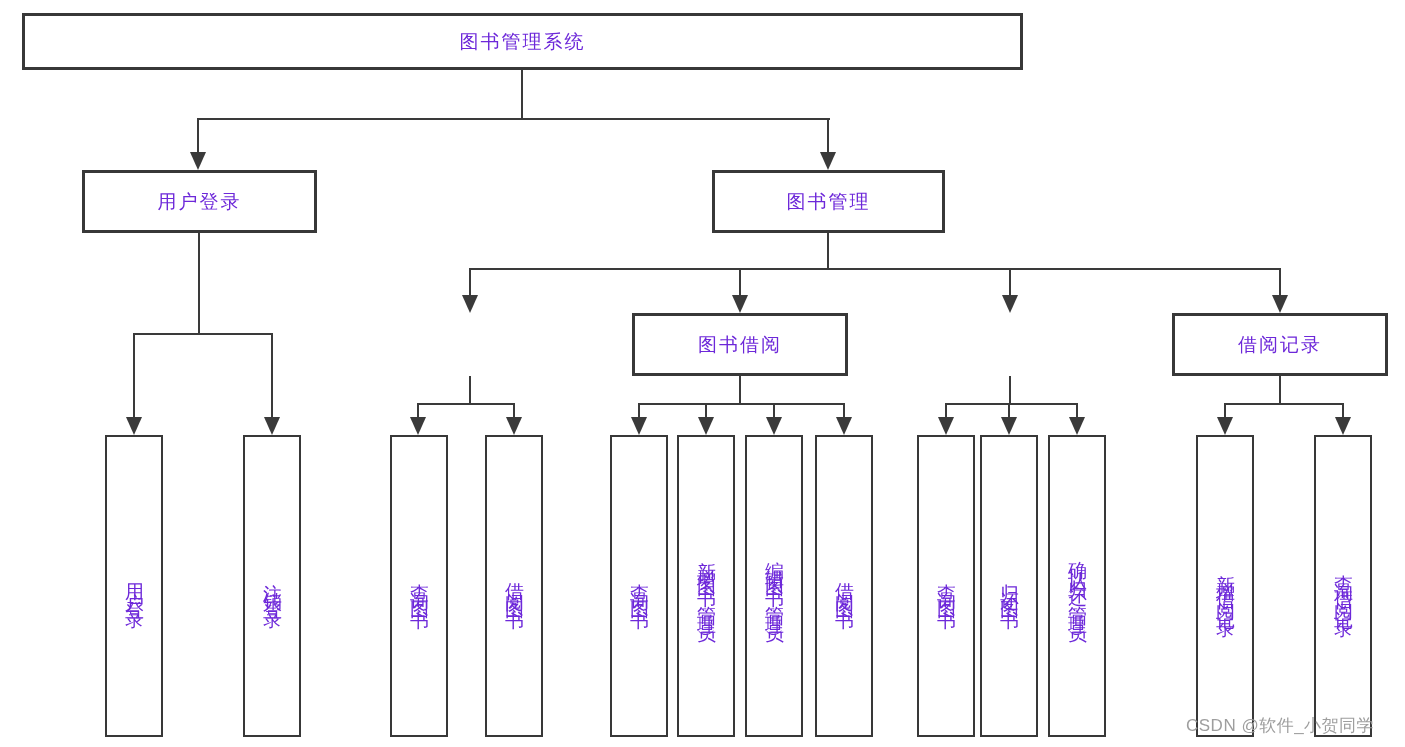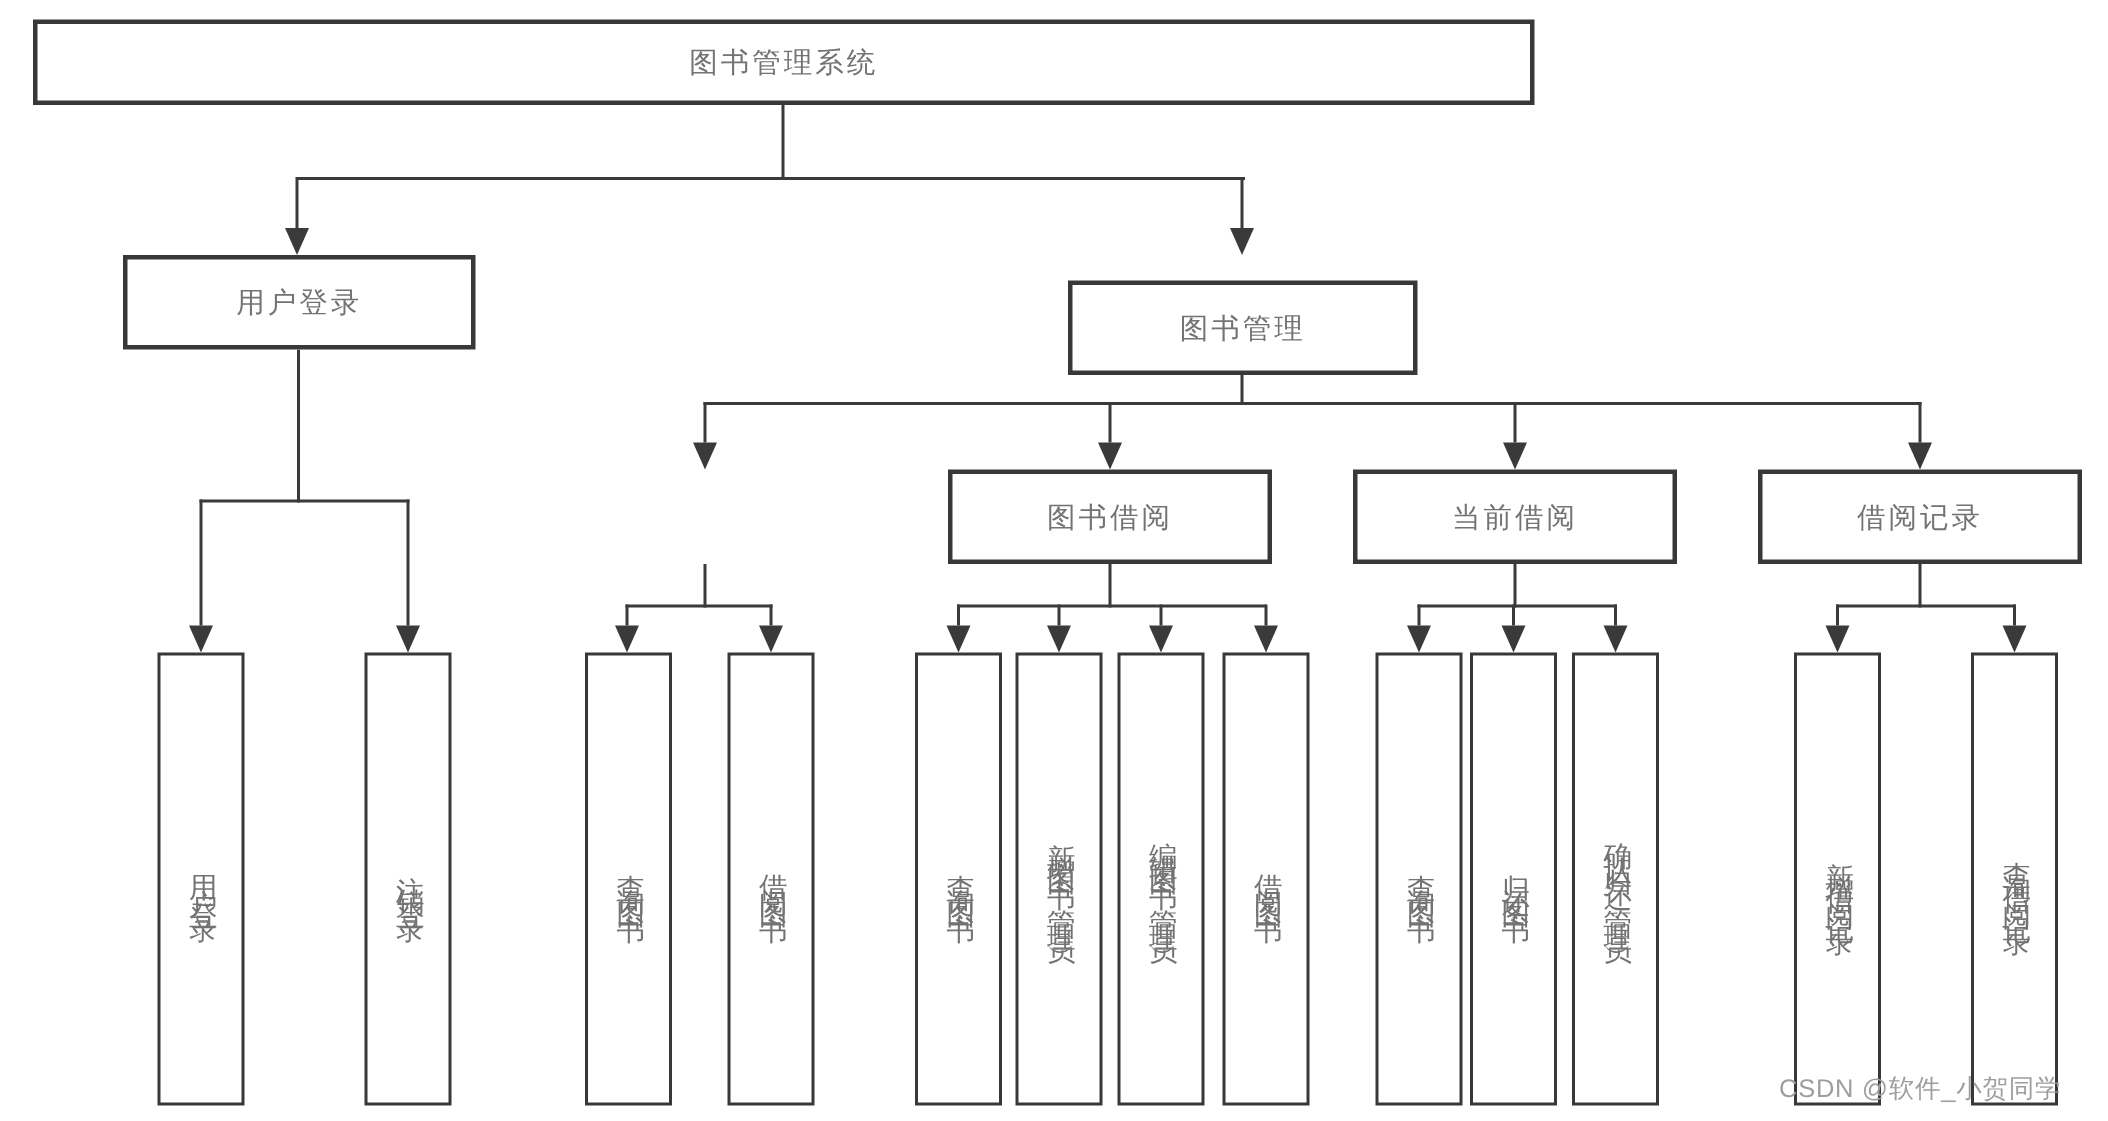--- a/index.html
+++ b/index.html
@@ -3,21 +3,21 @@
 <meta charset="utf-8">
 <style>
   html,body{margin:0;padding:0;background:#ffffff;}
   #canvas{
     position:relative;width:1405px;height:747px;background:#ffffff;overflow:hidden;
     font-family:"Liberation Sans","DejaVu Sans",sans-serif;color:#2f2f2f;
   }
   .box{
     position:absolute;box-sizing:border-box;background:#ffffff;
     border:3px solid #383838;display:flex;align-items:center;justify-content:center;
-    font-size:19px;letter-spacing:2px;color:#737373;z-index:2;
+    font-size:19px;letter-spacing:2px;color:#6d28d9;z-index:2;
   }
   .leaf{
     border-width:2px;width:58px;height:302px;letter-spacing:0;
   }
   .leaf .vtext{
     writing-mode:vertical-rl;text-orientation:mixed;
     font-size:19px;letter-spacing:9px;line-height:1.1;white-space:nowrap;
   }
   .vline,.hline{position:absolute;background:#3a3a3a;z-index:1;}
   .vline{width:2px;}
@@ -27,21 +27,21 @@
     border-left:8px solid transparent;border-right:8px solid transparent;
     border-top:18px solid #3a3a3a;
   }
   .watermark{
     position:absolute;left:1186px;top:714px;z-index:5;
     font-size:17px;color:#9e9e9e;letter-spacing:0.5px;white-space:nowrap;
   }
   
   .n-root{left:22px;top:13px;width:1001px;height:57px;}
   .n-user-login{left:82px;top:170px;width:235px;height:63px;}
-  .n-book-mgmt{left:712px;top:187px;width:233px;height:63px;}
+  .n-book-mgmt{left:712px;top:170px;width:233px;height:63px;}
   .n-sec0{left:362px;top:313px;width:216px;height:63px;}
   .n-sec1{left:632px;top:313px;width:216px;height:63px;align-items:center;}
   .n-sec2{left:902px;top:313px;width:216px;height:63px;}
   .n-sec3{left:1172px;top:313px;width:216px;height:63px;}
   .lf0{left:105px;top:435px;}  .lf1{left:243px;top:435px;}
   .lf2{left:390px;top:435px;}  .lf3{left:485px;top:435px;}
   .lf4{left:610px;top:435px;}  .lf5{left:677px;top:435px;}
   .lf6{left:745px;top:435px;}  .lf7{left:815px;top:435px;}
   .lf8{left:917px;top:435px;}  .lf9{left:980px;top:435px;}
   .lf10{left:1048px;top:435px;}
@@ -58,23 +58,20 @@
 
   <div class="box n-user-login">
     <span>用户登录</span>
   </div>
   <div class="box n-book-mgmt">
     <span>图书管理</span>
   </div>
 
   <div class="box n-sec1">
     <span>图书借阅</span>
-  </div>
-  <div class="box n-sec2">
-    <span>当前借阅</span>
   </div>
   <div class="box n-sec3">
     <span>借阅记录</span>
   </div>
 
   <div class="box leaf lf0">
     <span class="vtext">用户登录</span>
   </div>
   <div class="box leaf lf1">
     <span class="vtext">注销登录</span>

